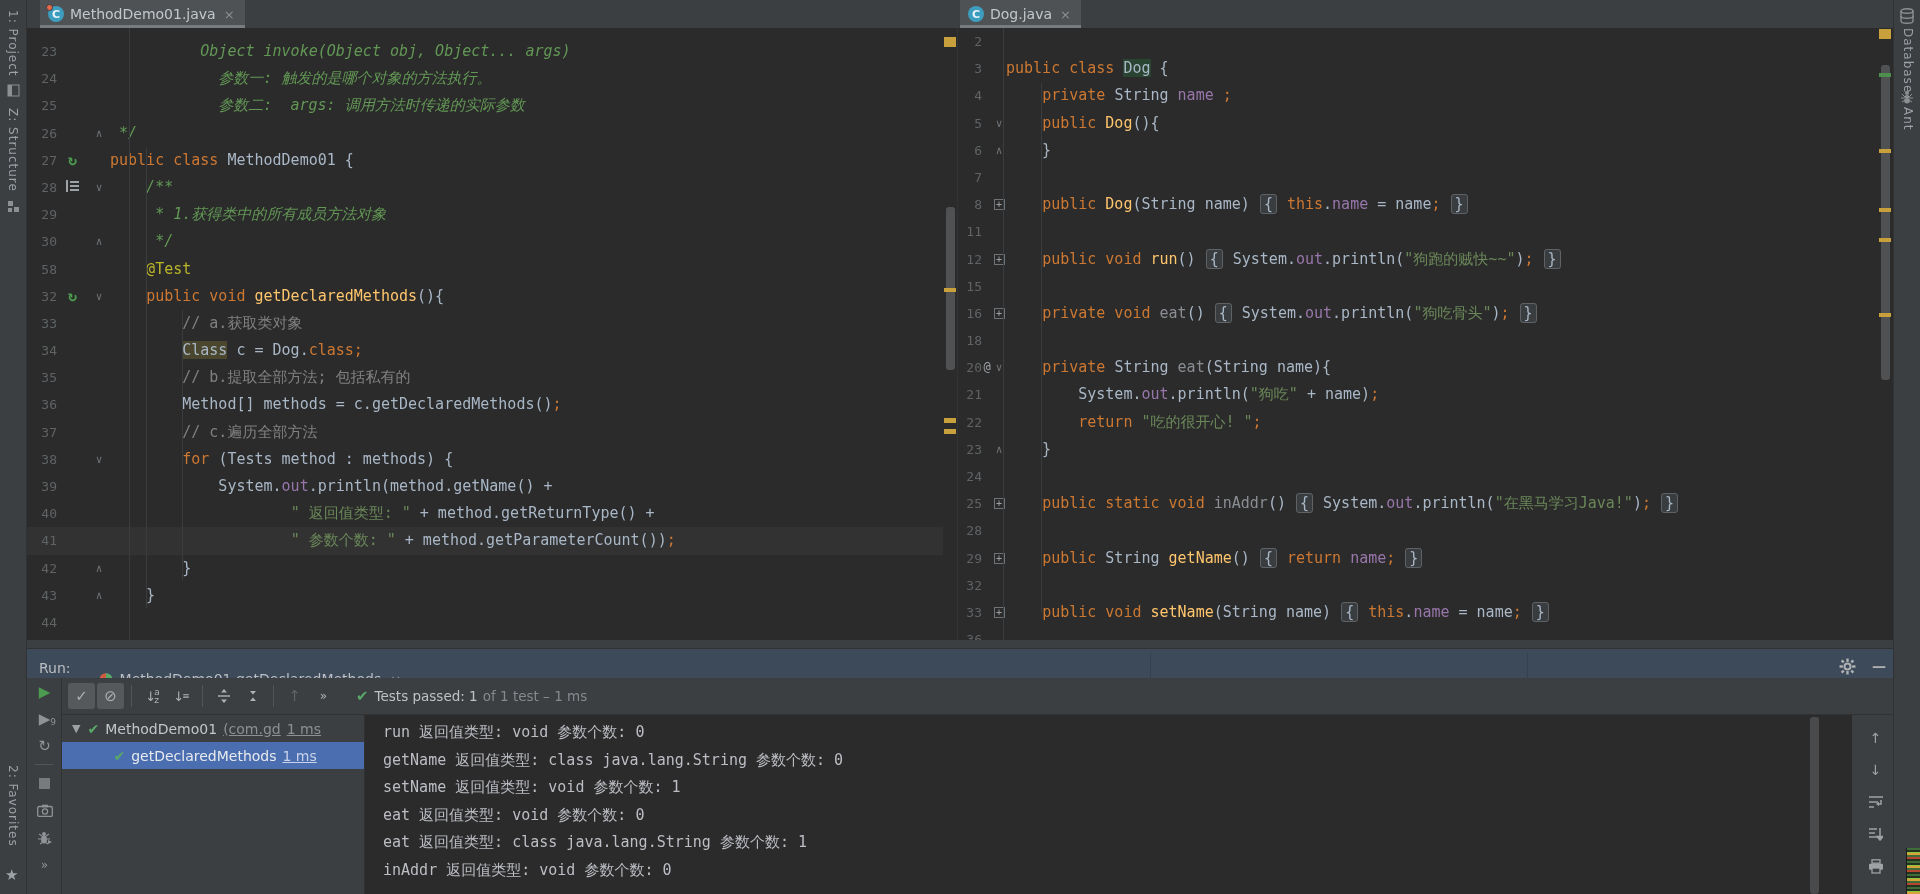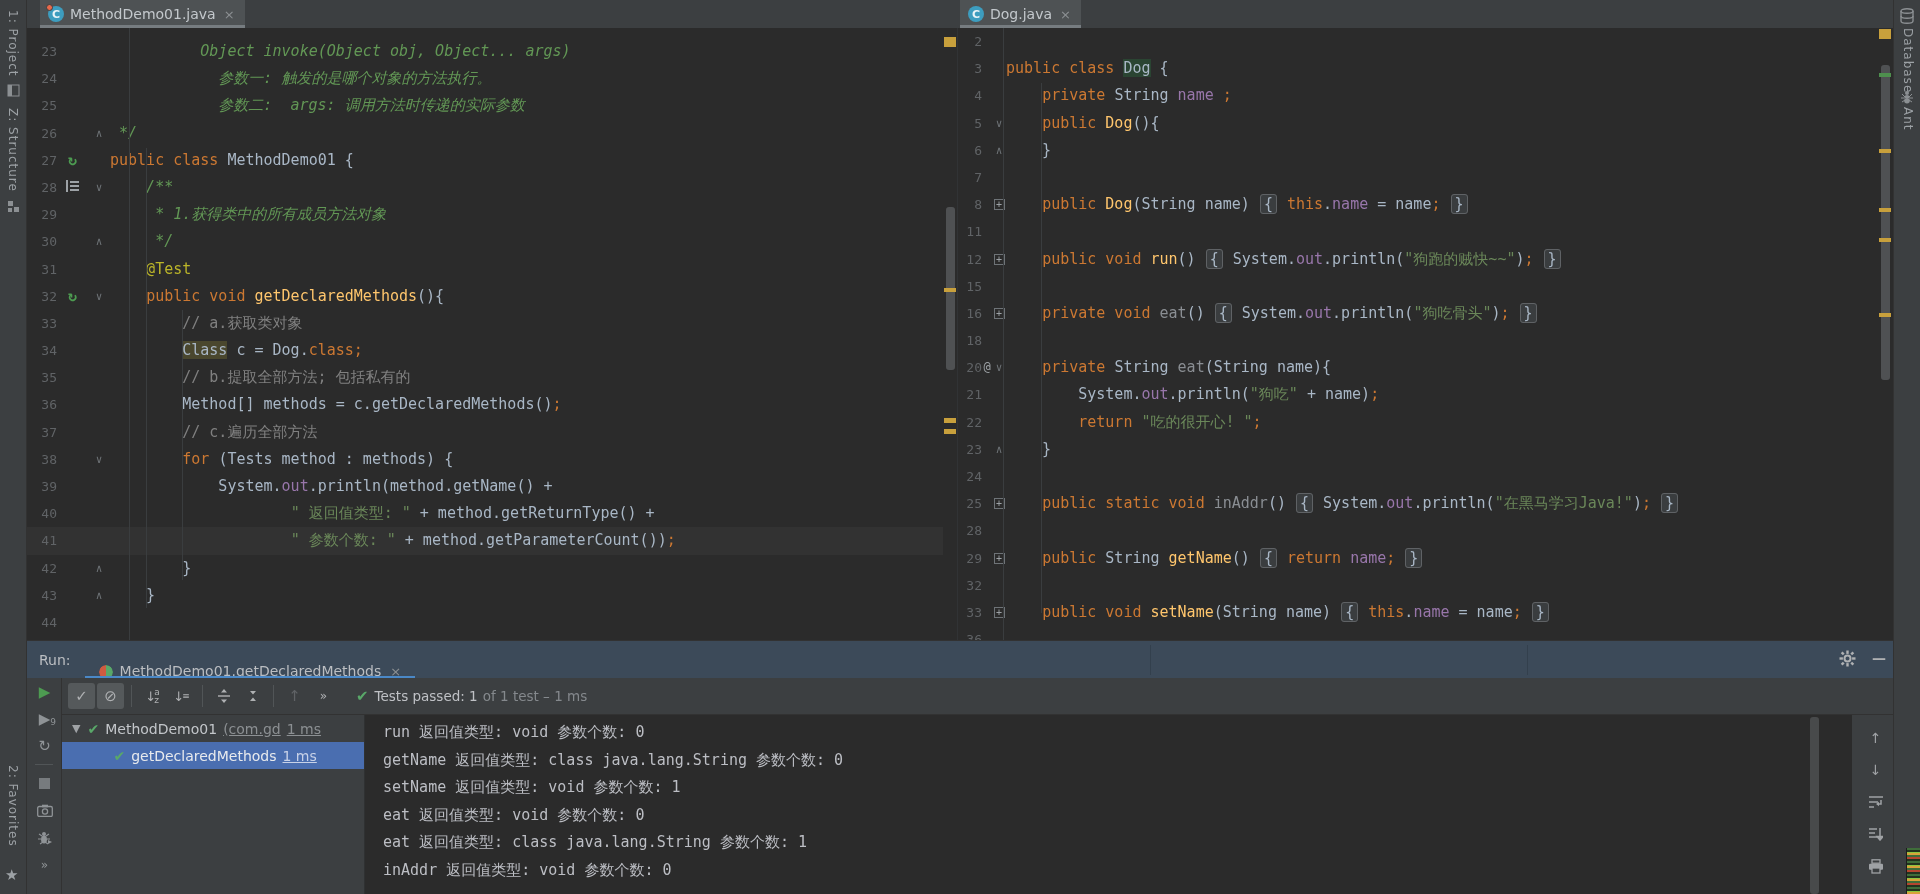--- a/index.html
+++ b/index.html
@@ -70,21 +70,21 @@
   
   .stripe { position:absolute; top:28px; width:14px; height:612px; background:#2b2b2b; z-index:8; }
   #stripe-left  { left:943px; }
   #stripe-right { left:1878px; }
   .thumb { position:absolute; left:3px; width:9px; background:#5c5f61; opacity:.75; border-radius:3px; }
   .mark  { position:absolute; left:1px; width:12px; }
   #divider-editors { left:957px; top:0; width:1px; height:640px; background:#313335; z-index:9; }
 
   
   #run-panel { left:27px; top:640px; width:1866px; height:254px; background:#3c3f41; z-index:20; }
-  #run-header { position:absolute; left:0; top:0; width:100%; height:38px; background:#3c4a59;
+  #run-header { position:absolute; left:0; top:8px; width:100%; height:38px; background:#3c4a59;
                 border-top:1px solid #323232; display:flex; align-items:center; color:#bbbec2; font-size:14px; }
   #run-label { margin-left:12px; cursor:default; }
   #run-tab { position:relative; height:38px; display:flex; align-items:flex-end; gap:7px; padding:0 14px;
              margin-left:14px; cursor:pointer; }
   #run-tab .underline { position:absolute; left:0; bottom:0; width:100%; height:3px; background:#4a88c7; }
   .junit-icon { width:14px; height:14px; border-radius:50%; overflow:hidden; display:flex; flex:0 0 auto; }
   .junit-icon i { display:block; width:7px; height:14px; }
   .hdr-div { position:absolute; top:4px; width:1px; height:30px; background:#33404d; }
   #run-gear, #run-min { position:absolute; top:9px; color:#afb1b3; cursor:pointer; }
   #run-gear { left:1812px; } #run-min { left:1845px; font-weight:bold; }
@@ -250,21 +250,21 @@
           <span class="fld"></span>
           <pre class="code"><span class="sg dc">     * 1.获得类中的所有成员方法对象</span></pre>
         </div>
         <div class="line">
           <span class="num">30</span>
           <span class="gic"></span>
           <span class="fld">∧</span>
           <pre class="code"><span class="sg dc">     */</span></pre>
         </div>
         <div class="line">
-          <span class="num">31</span>
+          <span class="num">58</span>
           <span class="gic"></span>
           <span class="fld"></span>
           <pre class="code"><span class="sg an">    @Test</span></pre>
         </div>
         <div class="line">
           <span class="num">32</span>
           <span class="gic"><span class="gi-run">↻</span></span>
           <span class="fld">∨</span>
           <pre class="code"><span class="sg t">    </span><span class="sg k">public void </span><span class="sg y">getDeclaredMethods</span><span class="sg t">(){</span></pre>
         </div>

